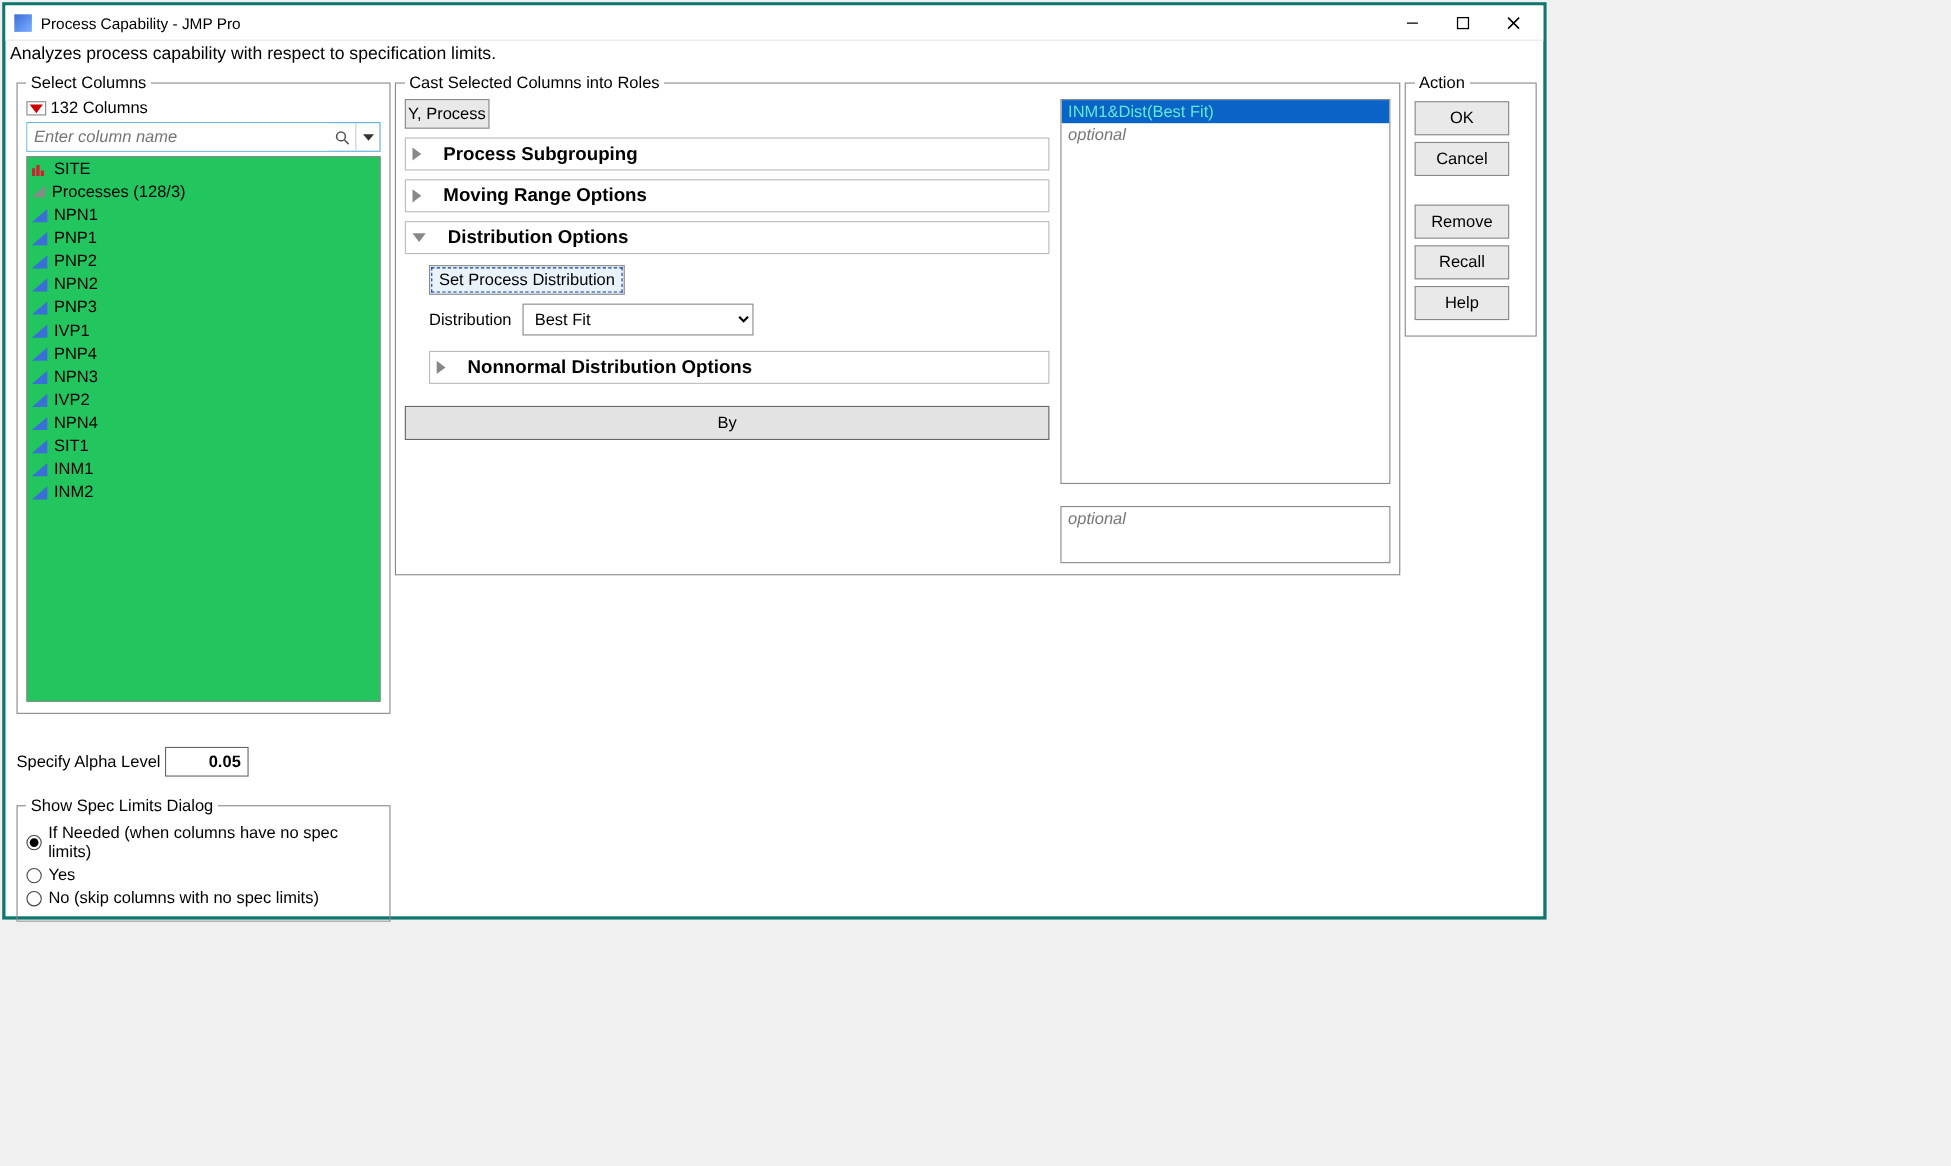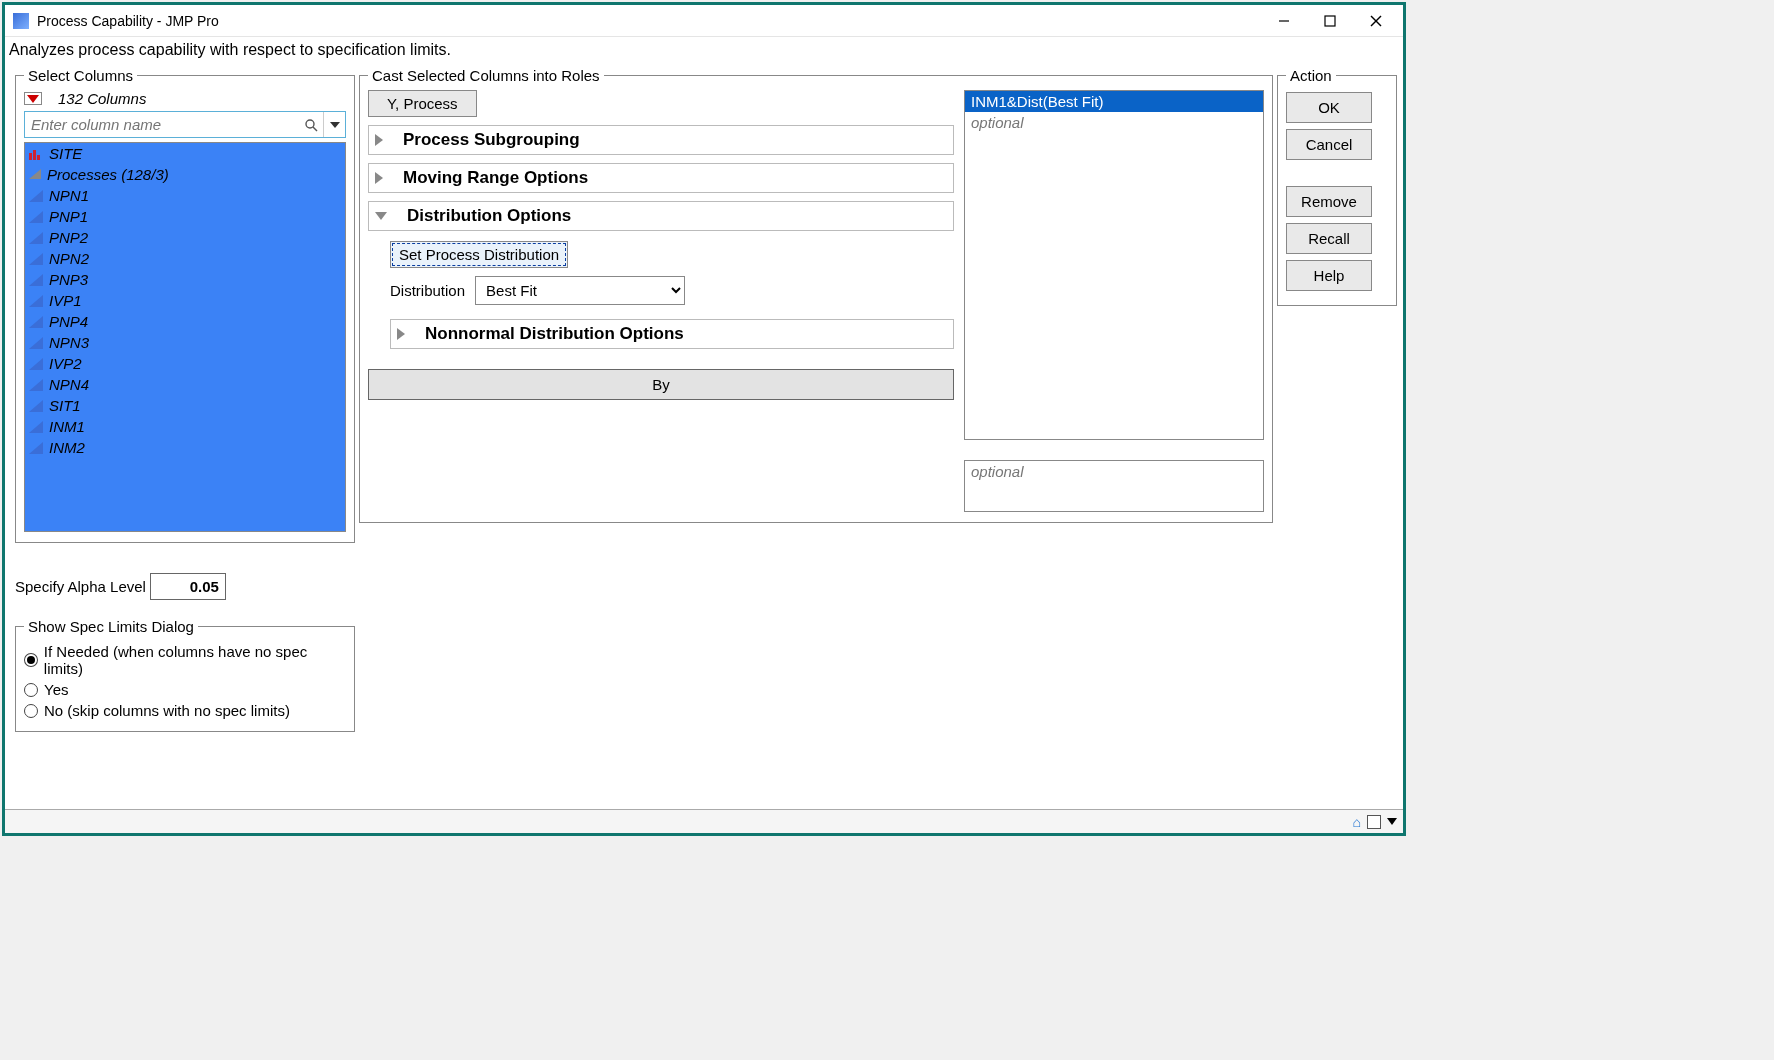--- a/index.html
+++ b/index.html
@@ -57,23 +57,22 @@
     padding: 6px 8px 10px 8px;
   }
   legend {
     padding: 0 4px;
     font-size: 15px;
   }
   
   .cols-head {
     display: flex;
     align-items: center;
-    gap: 16px;
+    gap: 4px;
     margin-bottom: 4px;
-    font-style: italic;
   }
   .red-triangle {
     width: 0; height: 0;
     border-left: 6px solid transparent;
     border-right: 6px solid transparent;
     border-top: 8px solid #c00;
     display: inline-block;
   }
   .red-triangle-wrap {
     border: 1px solid #888;
@@ -88,24 +87,23 @@
   }
   .search-row input {
     flex: 1; border: none; padding: 4px 6px;
     font-size: 15px; font-style: italic; color: #0f172a;
     outline: none;
   }
   .search-row .mag { width: 24px; display:flex;align-items:center;justify-content:center; }
   .search-row .drop { width: 22px; display:flex;align-items:center;justify-content:center; border-left: 1px solid #ccc; }
   .listbox {
     border: 1px solid #888;
-    height: 390px;
+    height: 496px;
     overflow-y: scroll;
-    background: #3b82f6;
-    font-style: italic;
+    background: #22c55e;
   }
   .listbox .row {
     display: flex; align-items: center;
     padding: 2px 4px;
     gap: 6px;
   }
   .icon-nominal {
     width: 14px; height: 12px;
     display: inline-block;
   }
@@ -129,21 +127,21 @@
   
   .cast-area {
     display: grid;
     grid-template-columns: 1fr 300px;
     gap: 10px;
     align-items: start;
   }
   .role-btn {
     border: 1px solid #888;
     background: #e9e9e9;
-    padding: 4px 18px;
+    padding: 4px 2px;
     font-size: 15px;
     display: inline-block;
   }
   .section-row {
     display: flex;
     align-items: center;
     gap: 16px;
     margin-top: 8px;
   }
   .section-row.boxed {
@@ -200,21 +198,21 @@
   }
   .role-list {
     border: 1px solid #888;
     background: #fff;
     height: 350px;
     font-size: 15px;
     overflow: auto;
   }
   .role-list .sel {
     background: #0a63c7;
-    color: #ffffff;
+    color: #5eead4;
     padding: 2px 6px;
   }
   .role-list .opt {
     color: #777; font-style: italic; padding: 2px 6px;
   }
   .by-list {
     border: 1px solid #888;
     background: #fff;
     height: 52px;
     margin-top: 20px;

